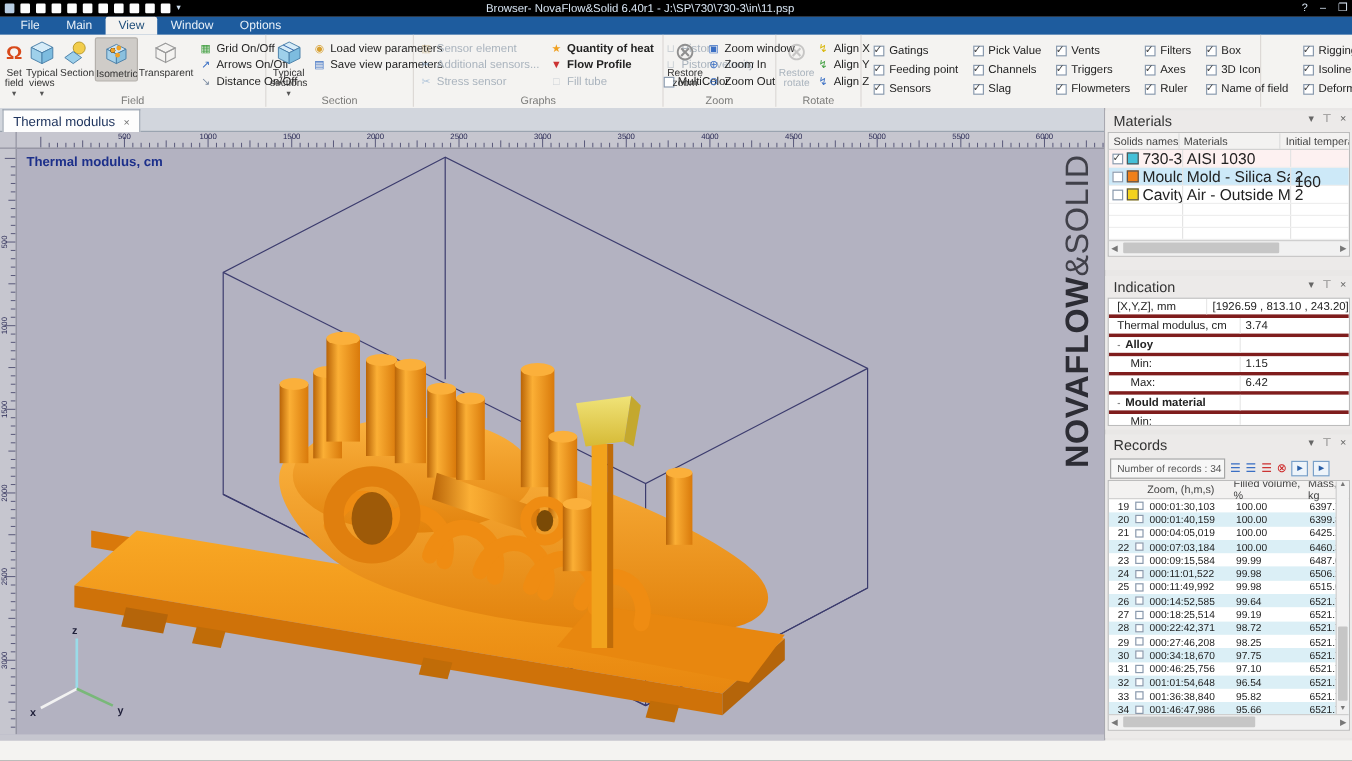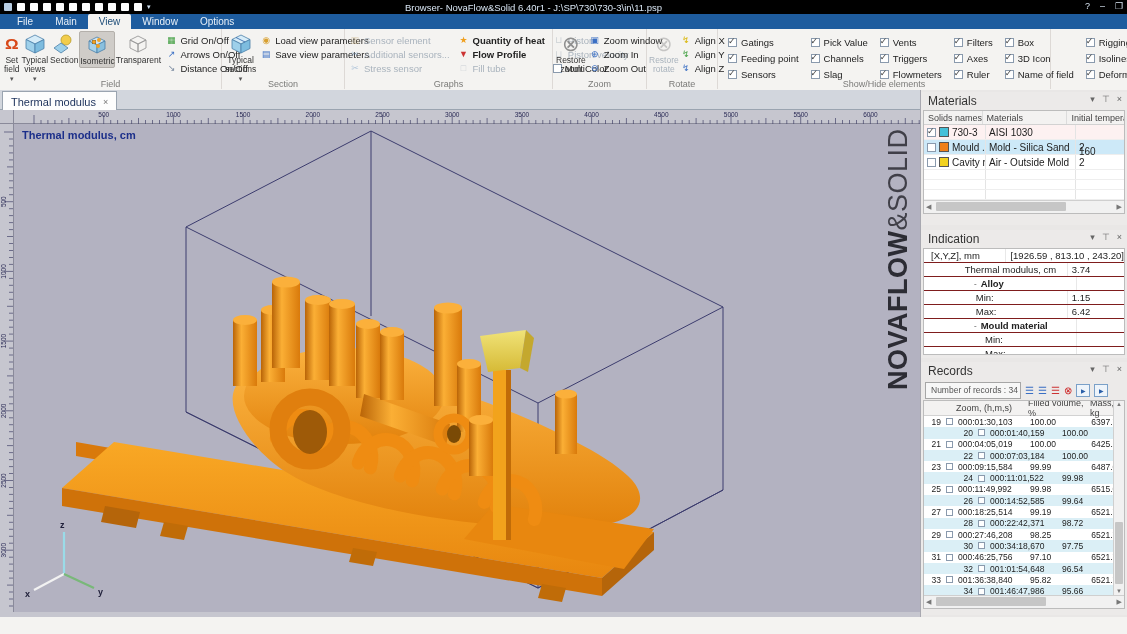--- a/index.html
+++ b/index.html
@@ -53,42 +53,42 @@
   .fieldlabel{position:absolute;left:8px;top:5px;font-size:11px;font-weight:bold;color:#1c2f8a;}
   .bstrip{position:absolute;left:0;top:502px;width:920px;height:5px;background:#c6c6cf;}
   
   .rightcol{position:absolute;left:920px;top:90px;width:207px;height:527px;background:#e9e7e6;border-left:1px solid #a8a8b0;box-sizing:border-box;}
   .panel{position:absolute;left:0;width:206px;background:#eceae9;}
   .phead{height:18px;display:flex;align-items:center;font-size:12px;color:#333;padding-left:7px;position:relative;}
   .picons{position:absolute;right:5px;top:2px;display:flex;gap:7px;color:#666;font-size:9px;}
   .tbl{background:#fff;border:1px solid #bcbcbc;margin:0 2px;position:relative;overflow:hidden;}
   .thr{display:flex;background:#f3f2f1;border-bottom:1px solid #d2d2d2;font-size:9px;color:#444;}
   .thr span{padding:2px 0 1px 4px;border-right:1px solid #dcdcdc;box-sizing:border-box;white-space:nowrap;overflow:hidden;}
-  .mrow{display:flex;align-items:center;font-size:10px;color:#222;height:14px;border-bottom:1px solid #eee;}
+  .mrow{display:flex;align-items:center;font-size:13px;color:#222;height:14px;border-bottom:1px solid #eee;}
   .mrow.first{background:#fdf1f1;}
   .mrow.sel{background:#cde9f8;}
   .mrow.empty{height:9px;}
   .mcell{box-sizing:border-box;border-right:1px solid #e4e4e4;height:100%;display:flex;align-items:center;overflow:hidden;white-space:nowrap;}
   .swatch{width:10px;height:10px;border:1px solid #555;margin:0 3px 0 2px;flex:0 0 10px;box-sizing:border-box;}
   .hscroll{height:12px;background:#f1f1f1;border-top:1px solid #cfcfcf;position:relative;font-size:7px;color:#777;}
   .hscroll .la{position:absolute;left:2px;top:2px;} .hscroll .ra{position:absolute;right:2px;top:2px;}
   .hthumb{position:absolute;top:1px;height:9px;background:#c6c6c6;border-radius:1px;}
-  .irow{display:flex;font-size:9.5px;color:#222;height:13px;align-items:center;border-bottom:1px solid #7f1d1d;background:#fff;justify-content:center;}
+  .irow{display:flex;font-size:9.5px;color:#222;height:13px;align-items:center;border-bottom:3px solid #7f1d1d;background:#fff;}
   .irow .il{width:110px;padding-left:7px;box-sizing:border-box;border-right:1px solid #e8e8e8;white-space:nowrap;overflow:hidden;height:100%;display:flex;align-items:center;}
   .irow .iv{padding-left:4px;white-space:nowrap;}
   .irow.grp .il{font-weight:bold;}
   .irow.ind .il{padding-left:18px;}
   .grpmark{color:#888;margin-right:4px;font-size:8px;}
   .rectool{height:20px;display:flex;align-items:center;gap:4px;padding-left:4px;}
   .recfield{width:96px;height:17px;border:1px solid #a6a6a6;background:#f7f7f7;font-size:8.5px;color:#555;display:flex;align-items:center;padding-left:5px;box-sizing:border-box;}
   .ricon{font-size:10px;line-height:11px;}
   .rplay{width:12px;height:11px;border:1px solid #7aa0c8;background:#eef4fa;color:#2a5fa8;font-size:6px;display:flex;align-items:center;justify-content:center;}
   .rrowhdr{display:flex;background:#f3f2f1;border-bottom:1px solid #d2d2d2;font-size:9px;color:#444;height:14px;align-items:center;}
   .rrow{display:flex;align-items:center;font-size:8.5px;color:#222;height:11.3px;white-space:nowrap;}
-  .rrow.alt{background:#dbeff6;padding-left:32px;}
+  .rrow.alt{background:#dbeff6;}
   .rnum{width:20px;text-align:right;padding-right:3px;flex:0 0 20px;box-sizing:border-box;}
   .rcb{width:7px;height:7px;border:1px solid #8a9aad;background:#fff;margin:0 5px 0 2px;flex:0 0 7px;box-sizing:border-box;}
   .rtime{width:72px;flex:0 0 72px;}
   .rfill{width:52px;flex:0 0 52px;}
   .rmass{width:40px;flex:0 0 40px;text-align:right;}
   .vscroll{position:absolute;right:0;top:0;width:11px;background:#f1f1f1;border-left:1px solid #cfcfcf;box-sizing:border-box;font-size:6px;color:#777;text-align:center;}
   .vthumb{position:absolute;left:1px;width:8px;background:#c6c6c6;border-radius:1px;}
   
   .statusbar{position:absolute;left:0;top:617px;width:1127px;height:17px;background:#ebe9e5;border-top:1px solid #b8b4ae;display:flex;align-items:center;box-sizing:border-box;}
   .sitem{font-size:10px;color:#222;padding:1px 10px;border-right:1px solid #d8d4ce;height:13px;line-height:13px;}
@@ -408,21 +408,20 @@
           </div>
           <div class="shitem">
             <span class="cb on"></span>
             <span>Isolines</span>
           </div>
           <div class="shitem">
             <span class="cb on"></span>
             <span>Deformed 2D-contour</span>
           </div>
         </div>
-      <div class="rglabel">Show/Hide elements</div>
     </div>
   </div>
 
   <div class="tabrow">
     <div class="doctab">
       <span>Thermal modulus</span>
       <span class="x">×</span>
     </div>
   </div>
 

